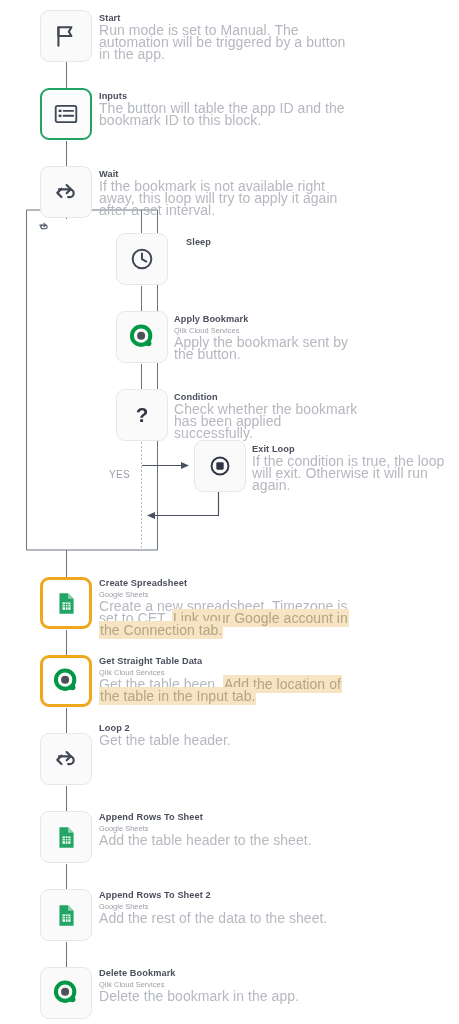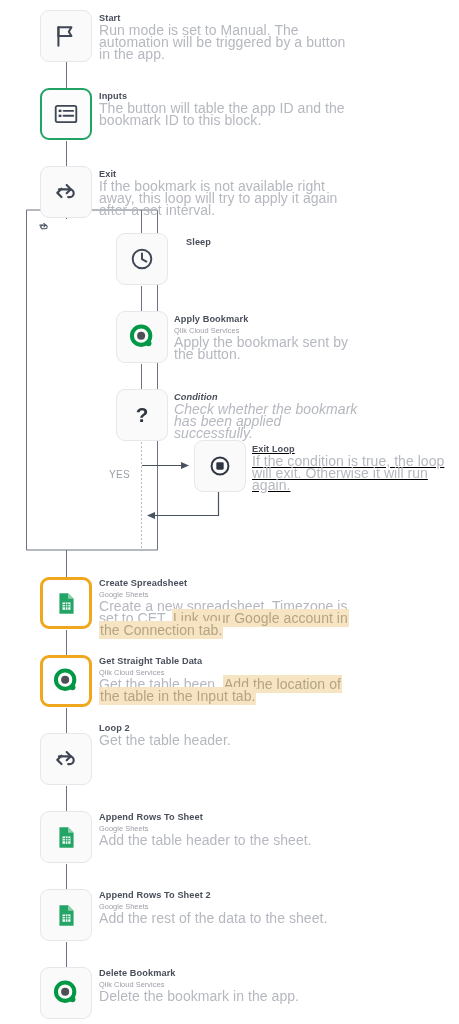--- a/index.html
+++ b/index.html
@@ -317,40 +317,40 @@
     <div class="lbl-title">Start</div>
     <div class="lbl-desc">Run mode is set to Manual. The automation will be triggered by a button in the app.</div>
   </div>
 
   <div class="label" style="left:99px; top:90px;">
     <div class="lbl-title">Inputs</div>
     <div class="lbl-desc">The button will table the app ID and the bookmark ID to this block.</div>
   </div>
 
   <div class="label" style="left:99px; top:168px;">
-    <div class="lbl-title">Exit</div>
+    <div class="lbl-title">Wait</div>
     <div class="lbl-desc">If the bookmark is not available right away, this loop will try to apply it again after a set interval.</div>
   </div>
 
   <div class="label" style="left:186px; top:236px; width:190px;">
     <div class="lbl-title">Sleep</div>
   </div>
 
   <div class="label" style="left:174px; top:313px; width:190px;">
     <div class="lbl-title">Apply Bookmark</div>
     <div class="lbl-sub">Qlik Cloud Services</div>
     <div class="lbl-desc">Apply the bookmark sent by the button.</div>
   </div>
 
-  <div class="label" style="left:174px; top:391px; width:190px;font-style:italic;">
+  <div class="label" style="left:174px; top:391px; width:190px;">
     <div class="lbl-title">Condition</div>
     <div class="lbl-desc">Check whether the bookmark has been applied successfully.</div>
   </div>
 
-  <div class="label" style="left:252px; top:443px; width:196px;text-decoration:underline;">
+  <div class="label" style="left:252px; top:443px; width:196px;">
     <div class="lbl-title">Exit Loop</div>
     <div class="lbl-desc">If the condition is true, the loop will exit. Otherwise it will run again.</div>
   </div>
 
   <span class="yes-lbl" style="left:109px; top:469px;">YES</span>
 
   <div class="label" style="left:99px; top:577px;">
     <div class="lbl-title">Create Spreadsheet</div>
     <div class="lbl-sub">Google Sheets</div>
     <div class="lbl-desc"><span>Create a new spreadsheet. Timezone is set to CET. </span><span class="hl">Link your Google account in the Connection tab.</span></div>

